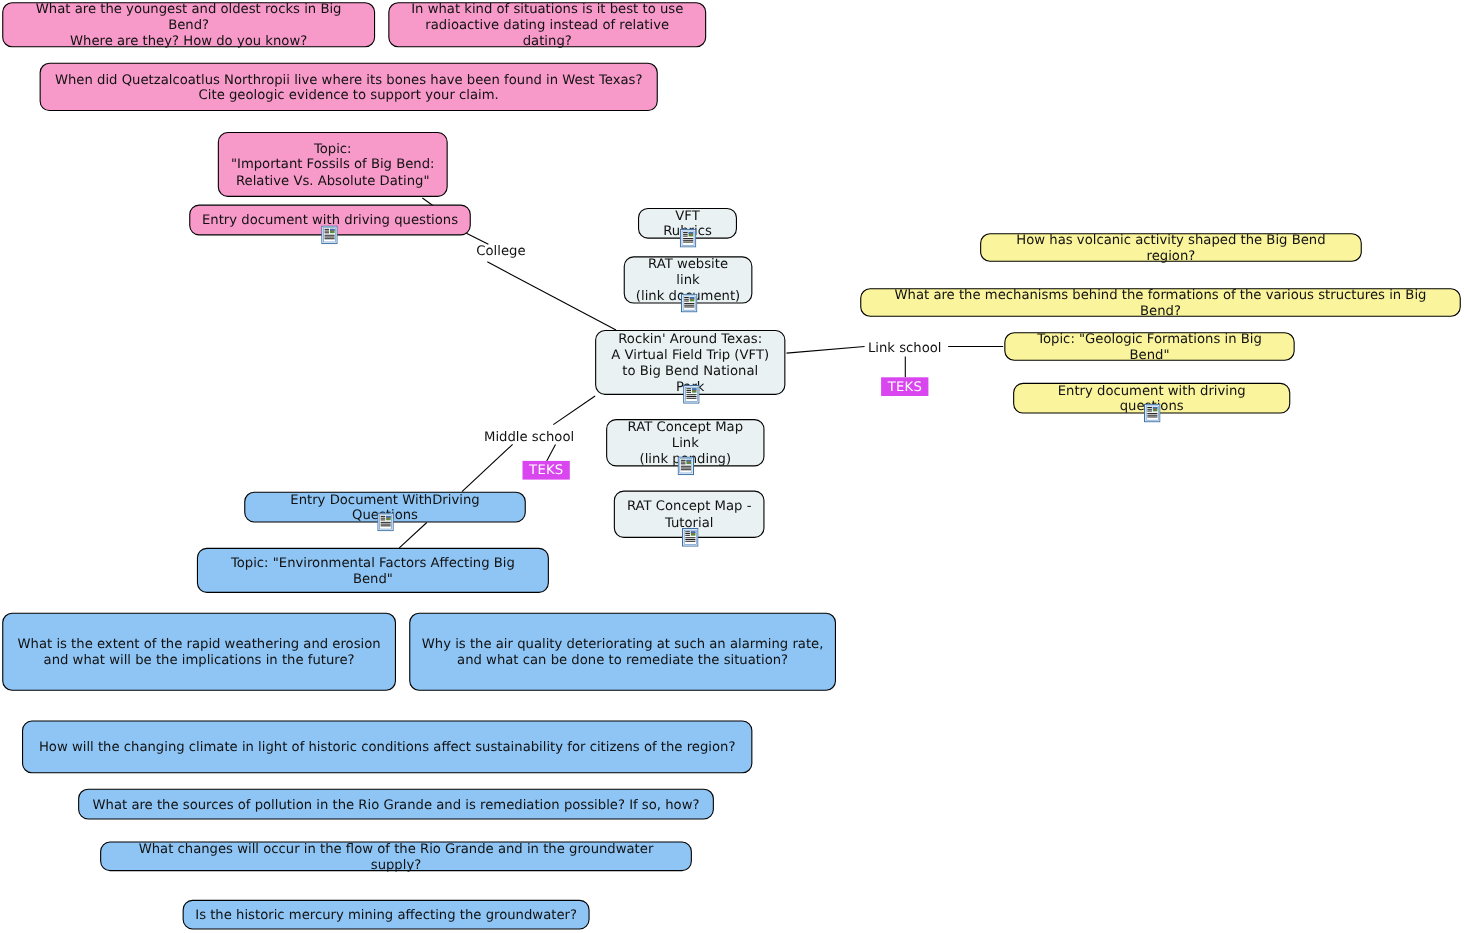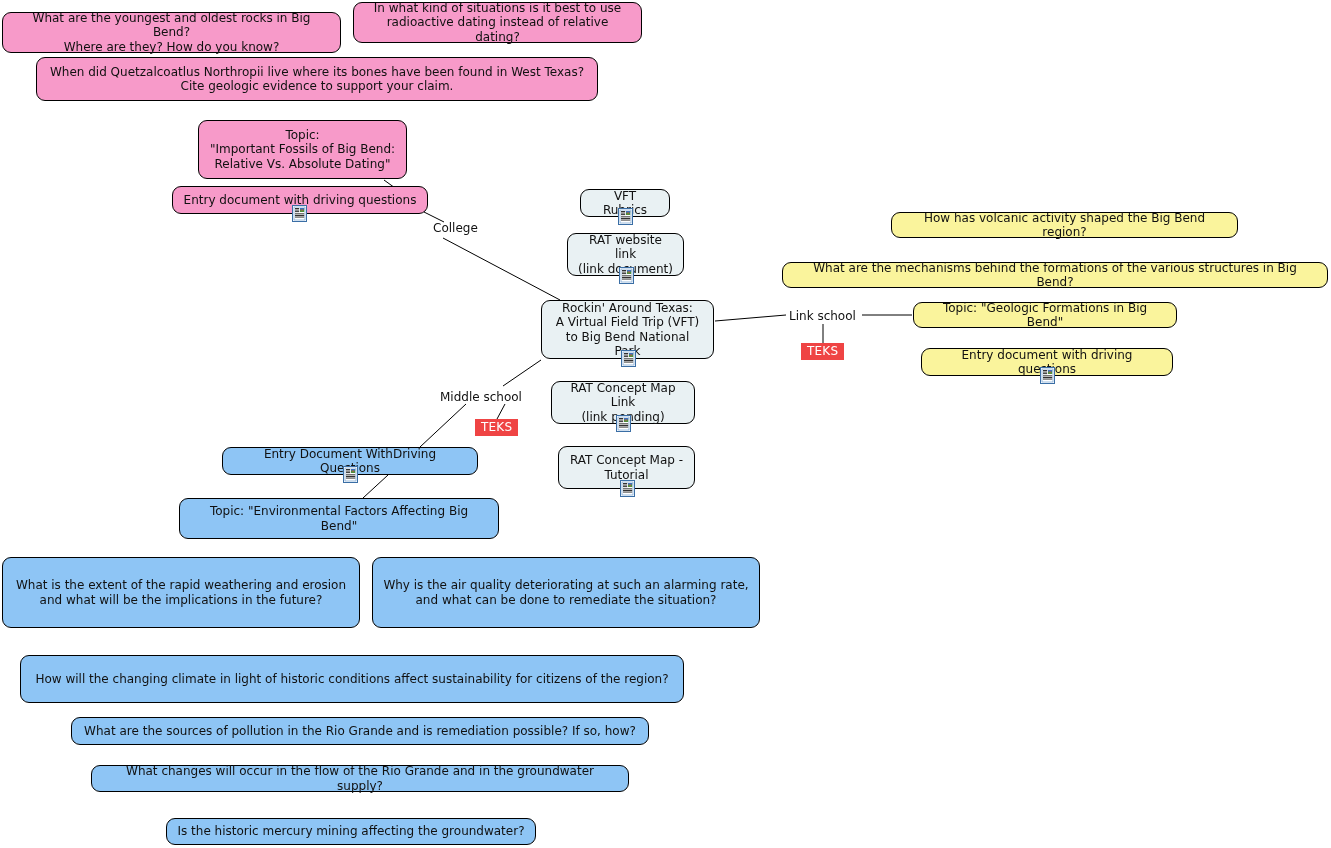--- a/index.html
+++ b/index.html
@@ -48,21 +48,21 @@
 
   .edge-label {
     position: absolute;
     color: #111111;
     background: transparent;
     white-space: nowrap;
     z-index: 6;
   }
   .teks-badge {
     position: absolute;
-    background: #ef4444;
+    background: #d946ef;
     color: #ffffff;
     padding: 1px 6px 2px 6px;
     white-space: nowrap;
     z-index: 7;
     letter-spacing: 0.2px;
   }
   
   .doc-icon {
     position: absolute;
     width: 15px;
@@ -83,21 +83,21 @@
       <line x1="715" y1="321" x2="786" y2="315" stroke="#000000" stroke-width="1"></line>
       <line x1="862" y1="315" x2="912" y2="315" stroke="#000000" stroke-width="1"></line>
       <line x1="823" y1="324" x2="823" y2="343" stroke="#000000" stroke-width="1"></line>
       <line x1="541" y1="360" x2="503" y2="386" stroke="#000000" stroke-width="1"></line>
       <line x1="505" y1="404" x2="497" y2="419" stroke="#000000" stroke-width="1"></line>
       <line x1="466" y1="404" x2="420" y2="447" stroke="#000000" stroke-width="1"></line>
       <line x1="388" y1="475" x2="363" y2="498" stroke="#000000" stroke-width="1"></line>
     </svg>
 
   <div id="node-layer">
-      <div class="node node-pink" style="left: 2px; top: 12px; width: 339px; height: 41px; font-size: 12px;"><span>What are the youngest and oldest rocks in Big Bend?
+      <div class="node node-pink" style="left: 2px; top: 2px; width: 339px; height: 41px; font-size: 12px;"><span>What are the youngest and oldest rocks in Big Bend?
 Where are they?  How do you know?</span></div>
       <div class="node node-pink" style="left: 353px; top: 2px; width: 289px; height: 41px; font-size: 12px;"><span>In what kind of situations is it best to use
 radioactive dating instead of relative dating?</span></div>
       <div class="node node-pink" style="left: 36px; top: 57px; width: 562px; height: 44px; font-size: 12px;"><span>When did Quetzalcoatlus Northropii live where its bones have been found in West Texas?
 Cite geologic evidence to support your claim.</span></div>
       <div class="node node-pink" style="left: 198px; top: 120px; width: 209px; height: 59px; font-size: 12px;"><span>Topic:
 "Important Fossils of Big Bend:
 Relative Vs. Absolute Dating"</span></div>
       <div class="node node-pink" style="left: 172px; top: 186px; width: 256px; height: 28px; font-size: 12px;"><span>Entry document with driving questions</span></div>
       <div class="doc-icon" style="left: 292px; top: 205px;">

